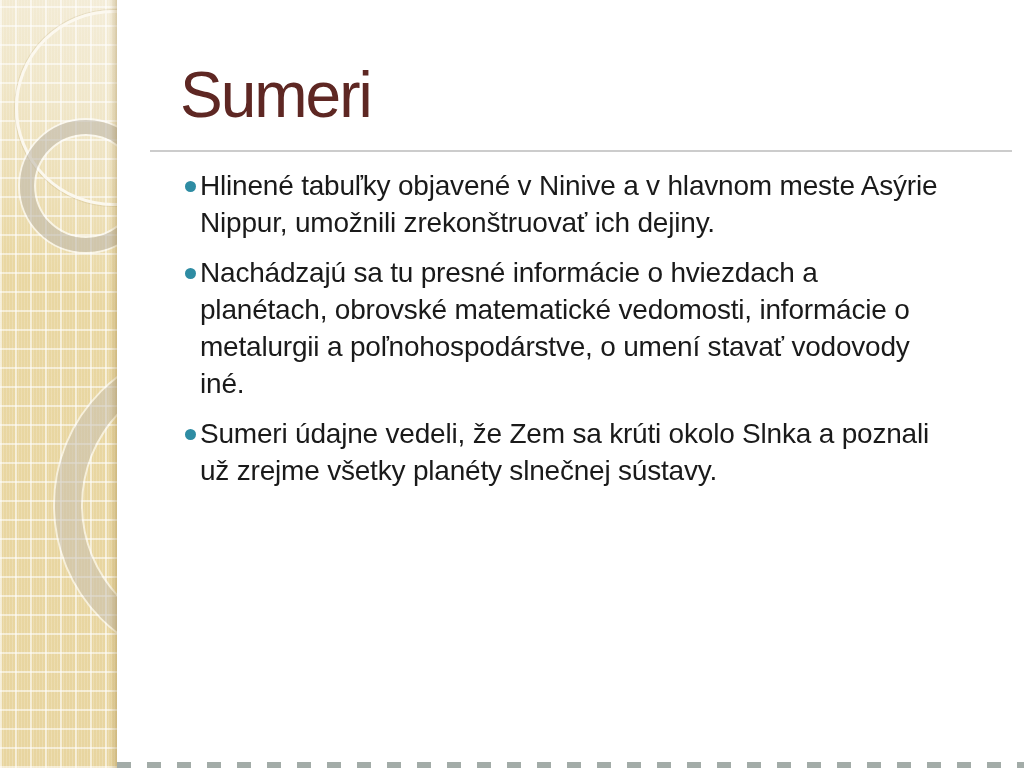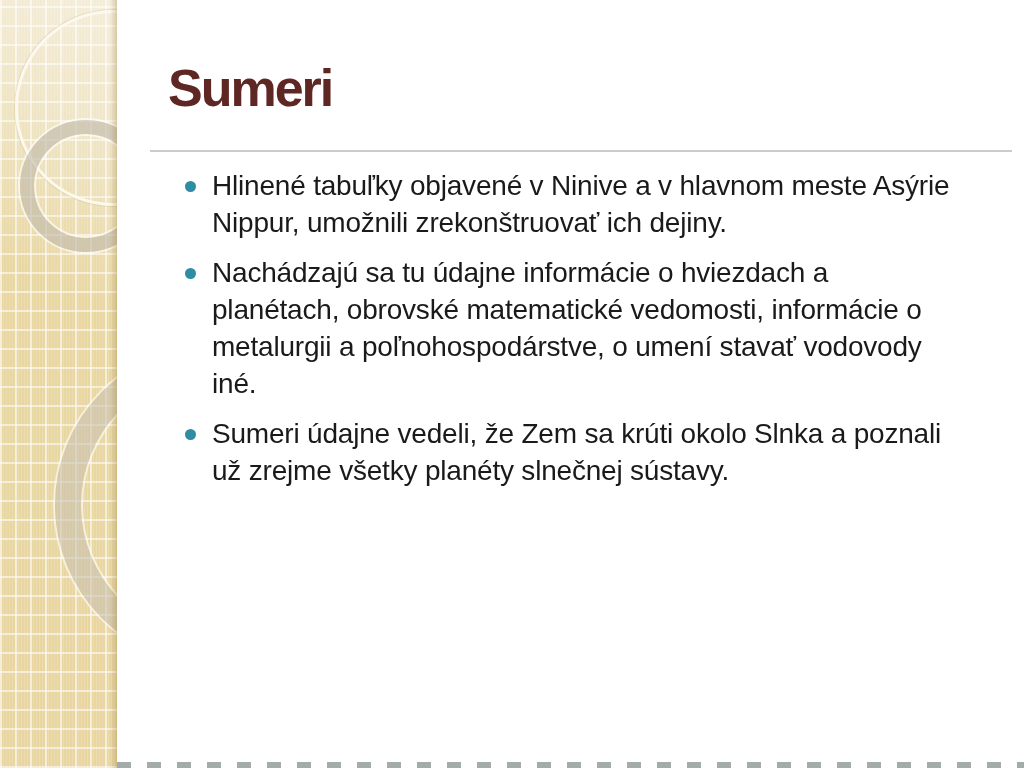--- a/index.html
+++ b/index.html
@@ -39,34 +39,34 @@
   }
   .ring-large{
     position:absolute;left:55px;top:345px;width:268px;height:268px;
     border-radius:50%;
     border:26px solid rgba(198,192,177,0.55);
     box-shadow:0 0 0 2px rgba(255,255,255,0.6), inset 0 0 0 2px rgba(255,255,255,0.6);
   }
 
   
   .title{
-    position:absolute;left:168px;top:58px;
-    font-size:52px;font-weight:700;letter-spacing:-2px;
+    position:absolute;left:180px;top:58px;
+    font-size:64px;font-weight:400;letter-spacing:-2px;
     color:var(--title-color,#5e2723);
   }
   .divider{
     position:absolute;left:150px;top:150px;width:862px;height:2px;
     background:#cccccc;
   }
 
   
   .content{position:absolute;left:185px;top:168px;width:790px;}
   ul.bullets{list-style:none;margin:0;padding:0;}
   ul.bullets li{
-    display:flex;align-items:flex-start;gap:16px;
+    display:flex;align-items:flex-start;gap:4px;
     margin-bottom:13px;
   }
   .dot{
     flex:none;width:11px;height:11px;margin-top:13px;
     border-radius:50%;
     background:var(--bullet-color,#2e8ca3);
   }
   .btext{
     width:740px;
     font-size:28px;line-height:1.32;letter-spacing:-0.2px;
@@ -95,21 +95,21 @@
   <div class="divider"></div>
 
   <div class="content">
     <ul class="bullets">
       <li>
         <span class="dot"></span>
         <span class="btext">Hlinené tabuľky objavené v Ninive a v hlavnom meste Asýrie Nippur, umožnili zrekonštruovať ich dejiny.</span>
       </li>
       <li>
         <span class="dot"></span>
-        <span class="btext">Nachádzajú sa tu údajne informácie o hviezdach a planétach, obrovské matematické vedomosti, informácie o metalurgii a poľnohospodárstve, o umení stavať vodovody iné.</span>
+        <span class="btext">Nachádzajú sa tu presné informácie o hviezdach a planétach, obrovské matematické vedomosti, informácie o metalurgii a poľnohospodárstve, o umení stavať vodovody iné.</span>
       </li>
       <li>
         <span class="dot"></span>
         <span class="btext">Sumeri údajne vedeli, že Zem sa krúti okolo Slnka a poznali už zrejme všetky planéty slnečnej sústavy.</span>
       </li>
     </ul>
   </div>
 
   <div class="footer-dashes"></div>
 

